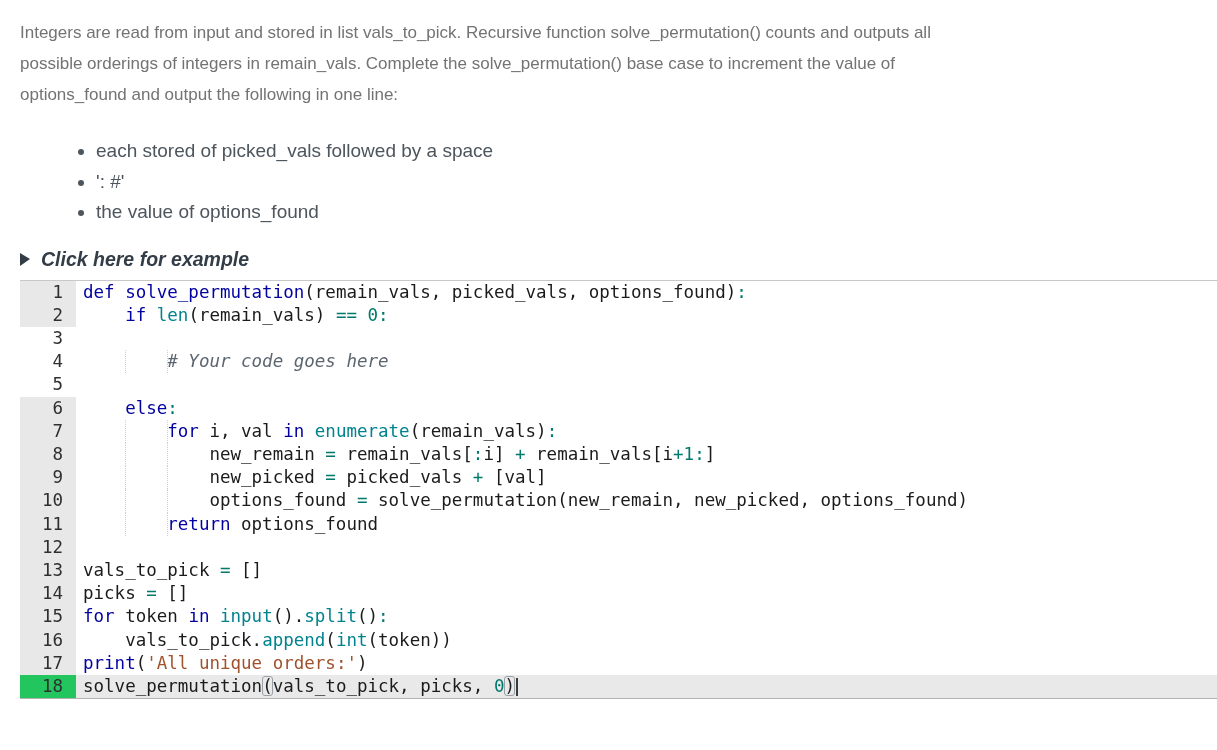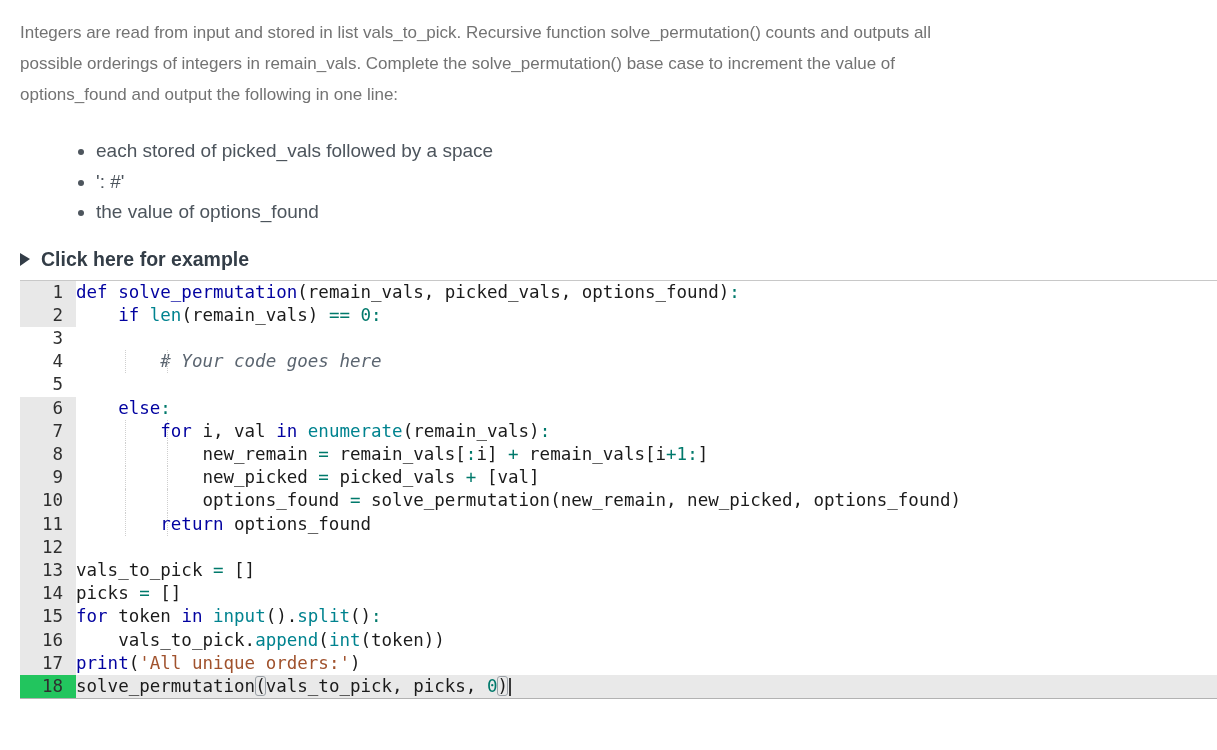--- a/index.html
+++ b/index.html
@@ -2,33 +2,33 @@
 <html style="--kw: #0202a0; --builtin: #00838f; --op: #00796b; --str: #a0522d; --comment: #5b6570; --gutter: #e8e8e8; --activeline: #e9e9e9; --heading: #333d47;"><head>
 <meta charset="utf-8">
 <style>
   html,body{margin:0;padding:0;background:#ffffff;}
   body{font-family:"Liberation Sans",sans-serif;width:1217px;}
   .prose{padding:17px 20px 0 20px;}
   .para{font-size:17px;line-height:31px;color:#737373;margin:0 0 26px 0;white-space:pre-line;}
   ul.bullets{margin:0 0 20px 0;padding-left:76px;}
   ul.bullets li{font-size:19px;line-height:30.5px;color:#4d555d;}
   .para2{margin-bottom:16px;}
-  .toggle{display:flex;align-items:center;gap:11px;margin:0 0 9px 0;cursor:pointer;}
+  .toggle{display:flex;align-items:center;gap:11px;margin:0 0 9px 0;cursor:pointer;font-style:italic;}
   .tri{width:0;height:0;border-left:10px solid var(--heading,#333d47);border-top:6px solid transparent;border-bottom:7px solid transparent;}
   .toggle-label{font-size:19.5px;font-weight:bold;color:var(--heading,#333d47);}
 
   
   .editor{margin-left:20px;border-top:1px solid #c8c8c8;border-bottom:1px solid #b2b2b2;
           font-family:"DejaVu Sans Mono",monospace;font-size:17.5px;line-height:23.2px;cursor:text;}
   .row{display:flex;}
   .gut{flex:0 0 56px;box-sizing:border-box;text-align:right;padding-right:13px;color:#2f2f2f;
        background:var(--gutter,#e8e8e8);user-select:none;}
   .gut.white{background:#ffffff;}
   .gut.active{background:#22c55e;}
-  .code{flex:1;white-space:pre;position:relative;color:#1b1b1b;}
+  .code{flex:1;padding-left:7px;white-space:pre;position:relative;color:#1b1b1b;}
   .row.active .code{background:var(--activeline,#e9e9e9);}
   .guide{position:absolute;top:0;bottom:0;border-left:1px dotted #cfcfcf;}
   .tk-k,.tk-f{color:var(--kw,#0202a0);}
   .tk-b{color:var(--builtin,#00838f);}
   .tk-o{color:var(--op,#00796b);}
   .tk-s{color:var(--str,#a0522d);}
   .tk-c{color:var(--comment,#5b6570);font-style:italic;}
   .tk-p{color:#1b1b1b;}
   .tk-m{color:#1b1b1b;outline:1px solid #9aa0a6;outline-offset:-1px;border-radius:3px;}
   .cursor{display:inline-block;width:0;height:1.05em;border-left:2px solid #3a3a3a;vertical-align:text-bottom;margin-left:1px;}

